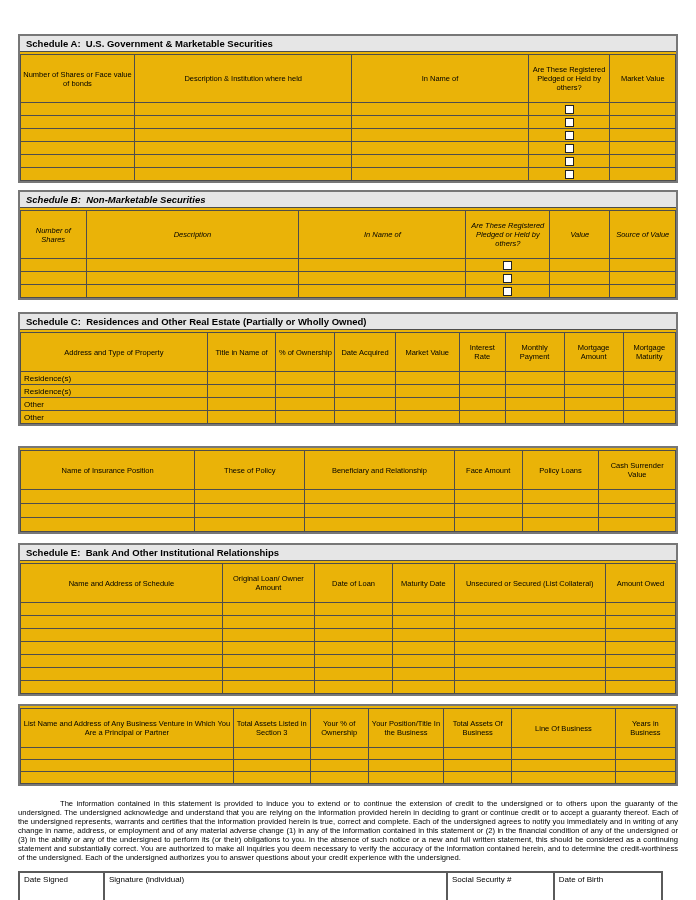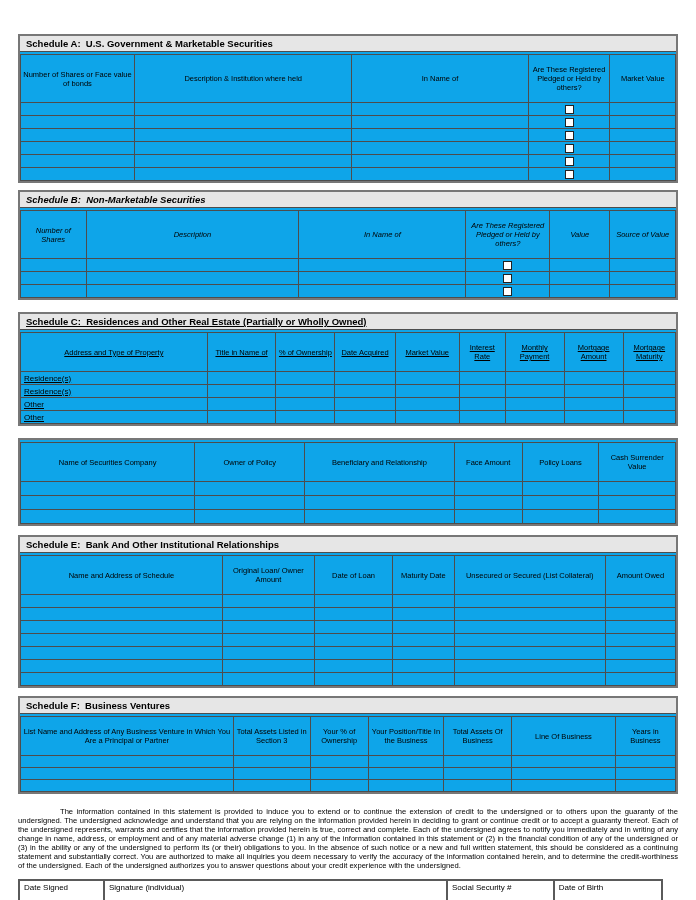--- a/index.html
+++ b/index.html
@@ -11,21 +11,21 @@
   }
   html,body{margin:0;padding:0;}
   body{
     width:696px;height:900px;background:var(--page-bg);
     font-family:"Liberation Sans", sans-serif;color:var(--ink);
     overflow:hidden;
   }
   .page{box-sizing:border-box;width:696px;padding:34px 18px 0 18px;}
   .schedule-block{
     border:2px solid var(--block-border);
-    background:#0ea5e9;
+    background:#eab308;
   }
   .schedule-title{
     background:var(--title-bg);
     font-weight:bold;font-size:9.5px;line-height:11px;
     padding:2px 4px 2px 6px;
     border-bottom:1px solid var(--grid);
     white-space:pre-wrap;
   }
   table.schedule-table{
     width:100%;border-collapse:collapse;table-layout:fixed;margin-top:2px;
@@ -171,21 +171,21 @@
               <td></td>
               <td></td>
               <td></td>
               <td class="checkbox-cell"><span class="checkbox"></span></td>
               <td></td>
               <td></td>
             </tr>
           </tbody>
         </table>
       </div>
-      <div class="schedule-block" style="margin-bottom: 12px; text-decoration: underline;">
+      <div class="schedule-block" style="margin-bottom: 20px;">
         <div class="schedule-title">Schedule C:  Residences and Other Real Estate (Partially or Wholly Owned)</div>
         <table class="schedule-table">
           <colgroup>
             <col style="width: 28.5%;">
             <col style="width: 10.5%;">
             <col style="width: 9%;">
             <col style="width: 9.2%;">
             <col style="width: 9.8%;">
             <col style="width: 7%;">
             <col style="width: 9%;">
@@ -258,22 +258,22 @@
           <colgroup>
             <col style="width: 26.6%;">
             <col style="width: 16.8%;">
             <col style="width: 22.8%;">
             <col style="width: 10.4%;">
             <col style="width: 11.7%;">
             <col style="width: 11.7%;">
           </colgroup>
           <thead>
             <tr style="height: 21px;">
-              <th>Name of Securities Company</th>
-              <th>Owner of Policy</th>
+              <th>Name of Insurance Position</th>
+              <th>These of Policy</th>
               <th>Beneficiary and Relationship</th>
               <th>Face Amount</th>
               <th>Policy Loans</th>
               <th>Cash Surrender Value</th>
             </tr>
           </thead>
           <tbody>
             <tr style="height: 14px;">
               <td></td>
               <td></td>
@@ -376,21 +376,20 @@
               <td></td>
               <td></td>
               <td></td>
               <td></td>
               <td></td>
             </tr>
           </tbody>
         </table>
       </div>
       <div class="schedule-block" style="margin-bottom: 13px;">
-        <div class="schedule-title">Schedule F:  Business Ventures</div>
         <table class="schedule-table">
           <colgroup>
             <col style="width: 32.5%;">
             <col style="width: 11.7%;">
             <col style="width: 8.9%;">
             <col style="width: 11.5%;">
             <col style="width: 10.4%;">
             <col style="width: 15.8%;">
             <col style="width: 9.2%;">
           </colgroup>

